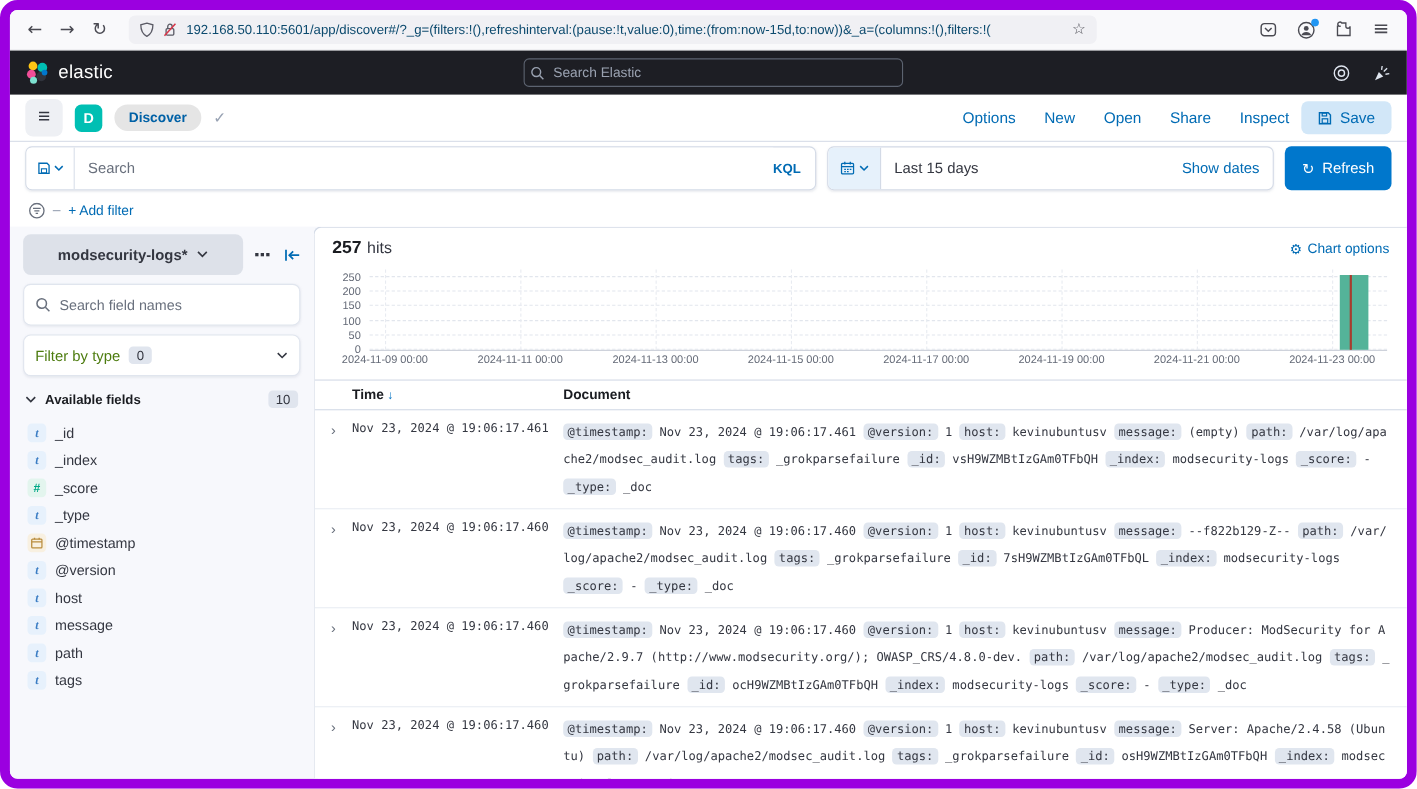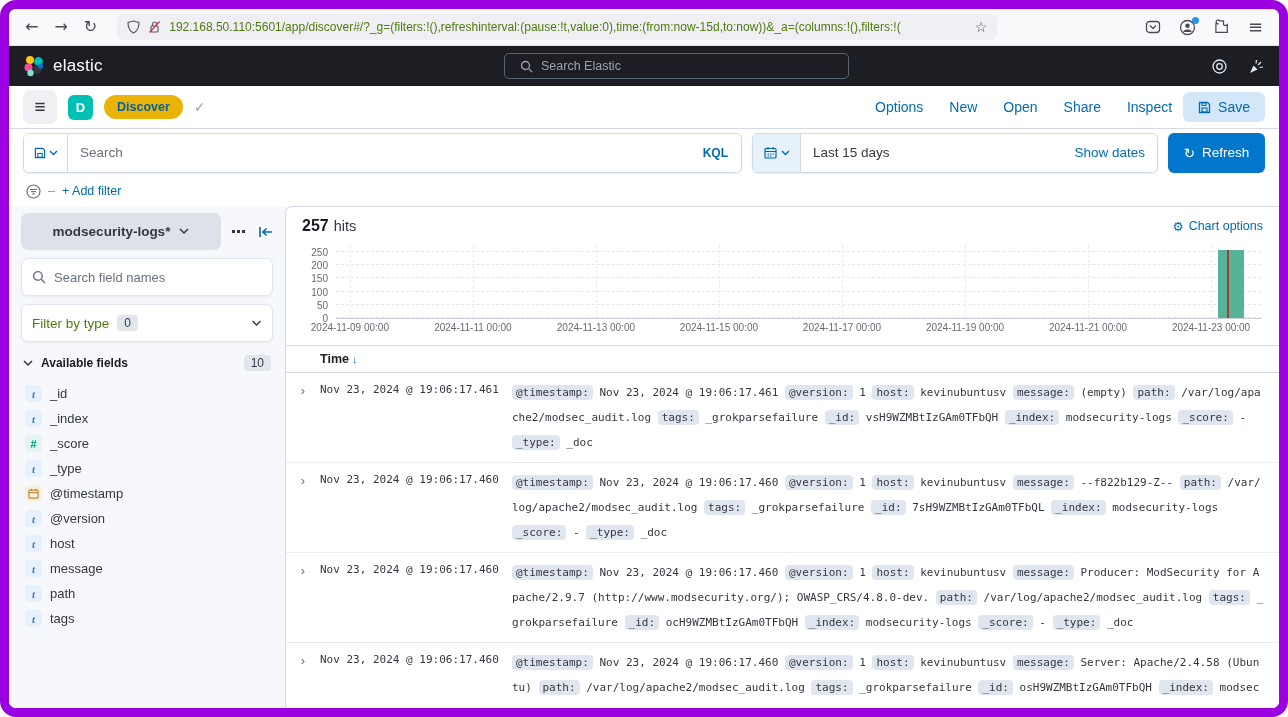--- a/index.html
+++ b/index.html
@@ -7,48 +7,48 @@
   .frame { width: 1288px; height: 717px; border: 9px solid #9b00e0; border-radius: 16px;
            overflow: hidden; background: #ffffff; position: relative; }
 
   
   .browser-bar { height: 37px; background: #f9f9fb; display: flex; align-items: center;
                  padding: 0 16px; gap: 16px; border-bottom: 1px solid #e3e3e8; }
   .bicon { color: #4a4a52; font-size: 16px; line-height: 1; cursor: default; background: none; border: none;
            font-family: "DejaVu Sans", sans-serif; }
   .url-bar { flex: none; width: 880px; height: 26px; background: #f0f0f4; border-radius: 6px;
              display: flex; align-items: center; gap: 8px; padding: 0 10px; margin-left: 4px; }
-  .url-text { font-size: 12px; color: #4d7c0f; white-space: nowrap; overflow: hidden;
+  .url-text { font-size: 12px; color: #0c4a6e; white-space: nowrap; overflow: hidden;
               text-overflow: ellipsis; flex: 1; }
   .b-right { margin-left: auto; display: flex; align-items: center; gap: 18px; }
   .avatar-wrap { position: relative; }
   .blue-dot { position: absolute; top: -2px; right: -3px; width: 7px; height: 7px;
               background: #2196f3; border-radius: 50%; }
 
   
   .el-header { height: 40px; background: #1d1e24; display: flex; align-items: center;
                padding: 0 14px; position: relative; }
   .brand { display: flex; align-items: center; gap: 8px; color: #ffffff;
            font-size: 17px; font-weight: 400; letter-spacing: .2px; }
-  .el-search { position: absolute; left: 495px; width: 345px; height: 26px;
+  .el-search { position: absolute; left: 467px; width: 345px; height: 26px;
                border: 1px solid #5c6370; border-radius: 5px; display: flex; align-items: center;
-               gap: 8px; padding: 0 15px; color: #9aa2b1; }
+               gap: 8px; padding: 0 5px; color: #9aa2b1; }
   .el-search input { background: transparent; border: none; outline: none; color: #d4dae3;
                      font-size: 12.5px; width: 100%; font-family: "Liberation Sans", sans-serif; }
   .el-search input::placeholder { color: #9aa2b1; }
   .eh-right { margin-left: auto; display: flex; align-items: center; gap: 20px; color: #dfe5ef; }
 
   
   .nav-row { height: 43px; background: #ffffff; display: flex; align-items: center;
              padding: 0 14px; gap: 11px; border-bottom: 1px solid #d3dae6; }
   .menu-btn { width: 34px; height: 34px; border-radius: 7px; background: #eef0f4; border: none;
               color: #343741; font-size: 19px; line-height: 34px; text-align: center; }
   .space-avatar { width: 25px; height: 25px; border-radius: 6px; background: #00bfb3; color: #fff;
                   font-weight: bold; font-size: 13px; display: flex; align-items: center; justify-content: center; }
-  .crumb { background: #eab308; color: #0061a6; font-size: 12.5px; font-weight: bold;
+  .crumb { background: #e5e5e5; color: #0061a6; font-size: 12.5px; font-weight: bold;
            padding: 5px 13px; border-radius: 13px; border: none; }
   .check { color: #98a2b3; font-size: 14px; }
   .nav-right { margin-left: auto; display: flex; align-items: center; gap: 26px; }
   .nav-link { background: none; border: none; color: #006bb4; font-size: 14px; font-weight: 500;
               font-family: "Liberation Sans", sans-serif; cursor: pointer; }
   .save-btn { background: #d2e7f8; border: none; border-radius: 6px; color: #006bb4;
               font-size: 14px; font-weight: 500; padding: 7px 15px; display: flex; align-items: center; gap: 7px;
               font-family: "Liberation Sans", sans-serif; }
 
   
@@ -478,20 +478,21 @@
             <div style="left: 94.6%;">2024-11-23 00:00</div>
           </div>
       </div>
 
       <div class="dtable">
         <div class="thead">
           <span class="col-chev"></span>
           <span class="col-time">
             <span>Time</span><span class="sort-ic">↓</span>
           </span>
+          <span class="col-doc">Document</span>
         </div>
         <div id="table-body">
             <div class="trow">
               <button class="row-chev">›</button>
               <div class="row-time">Nov 23, 2024 @ 19:06:17.461</div>
               <div class="row-doc"><span class="dbadge">@timestamp:</span> Nov 23, 2024 @ 19:06:17.461 <span class="dbadge">@version:</span> 1 <span class="dbadge">host:</span> kevinubuntusv <span class="dbadge">message:</span> (empty) <span class="dbadge">path:</span> /var/log/apache2/modsec_audit.log <span class="dbadge">tags:</span> _grokparsefailure <span class="dbadge">_id:</span> vsH9WZMBtIzGAm0TFbQH <span class="dbadge">_index:</span> modsecurity-logs <span class="dbadge">_score:</span> - <span class="dbadge">_type:</span> _doc </div>
             </div>
             <div class="trow">
               <button class="row-chev">›</button>
               <div class="row-time">Nov 23, 2024 @ 19:06:17.460</div>

